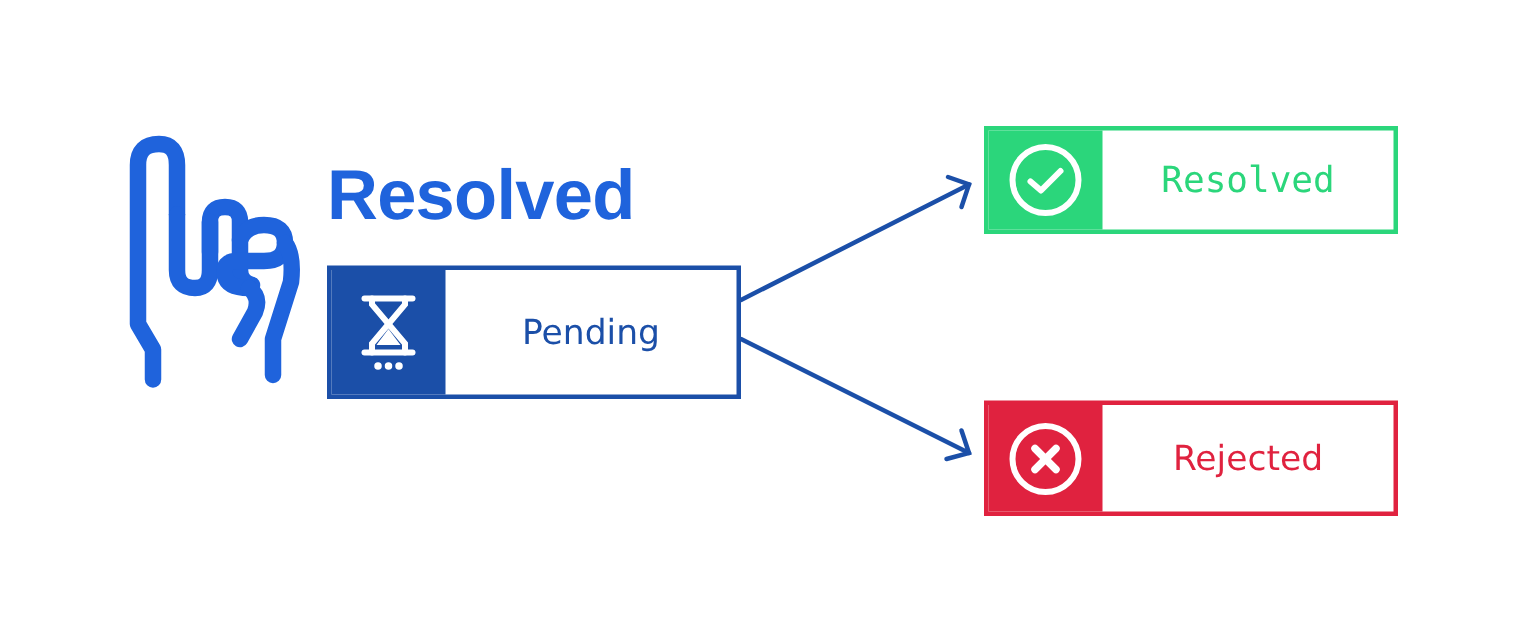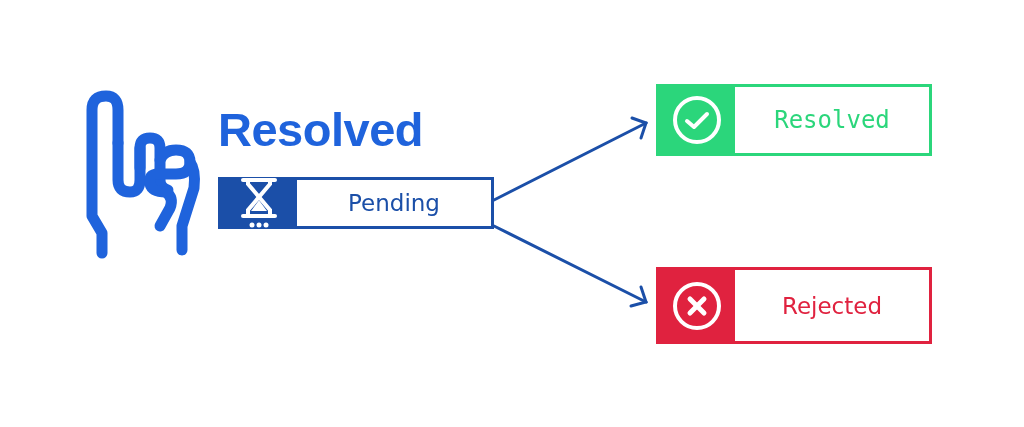--- a/index.html
+++ b/index.html
@@ -2,21 +2,21 @@
 <html><head>
 <meta charset="utf-8">
 <style>
   html, body { margin:0; padding:0; background:#ffffff; }
   body { width:1024px; height:427px; position:relative; overflow:hidden; font-family:"DejaVu Sans", sans-serif; }
   .abs { position:absolute; }
   .title { left:218px; top:104px; font-family:"Liberation Sans", sans-serif; font-weight:bold; font-size:47px; color:#1f63dc; letter-spacing:-0.5px; line-height:52px; }
   .state-box { position:absolute; box-sizing:border-box; border:3px solid; display:flex; background:#fff; }
   .state-icon { display:flex; align-items:center; justify-content:center; flex:0 0 auto; }
   .state-label { flex:1; display:flex; align-items:center; justify-content:center; font-family:"DejaVu Sans Mono", monospace; font-size:24px; }
-  #pending { left:218px; top:177px; width:276px; height:52px; border-color:#1b4fa8; }
+  #pending { left:218px; top:177px; width:276px; height:89px; border-color:#1b4fa8; }
   #pending .state-icon { width:76px; background:#1b4fa8; }
   #pending .state-label { color:#1b4fa8; font-family:"DejaVu Sans", sans-serif; font-size:23px; }
   #resolved { left:656px; top:84px; width:276px; height:72px; border-color:#2bd67b; }
   #resolved .state-icon { width:76px; background:#2bd67b; }
   #resolved .state-label { color:#2bd67b; }
   #rejected { left:656px; top:267px; width:276px; height:77px; border-color:#e0223f; }
   #rejected .state-icon { width:76px; background:#e0223f; }
   #rejected .state-label { color:#e0223f; font-family:"DejaVu Sans", sans-serif; font-size:23px;border-radius:24px; }
   svg { display:block; }
 </style>

